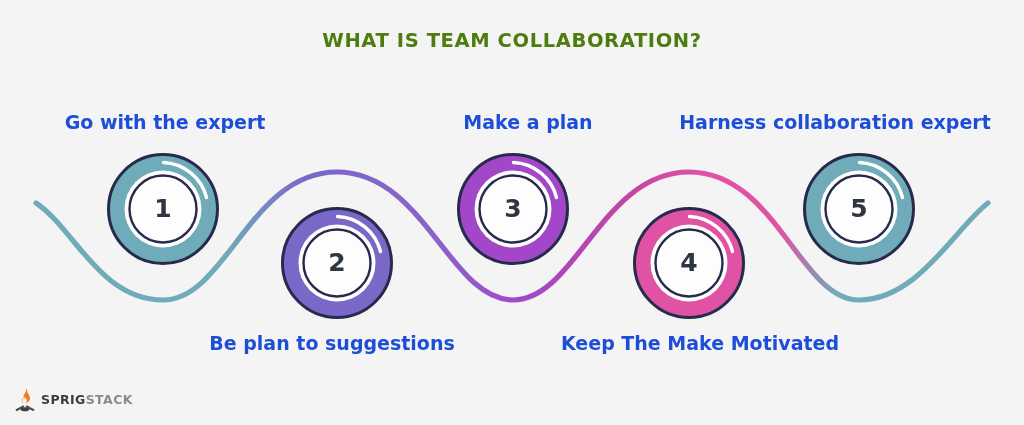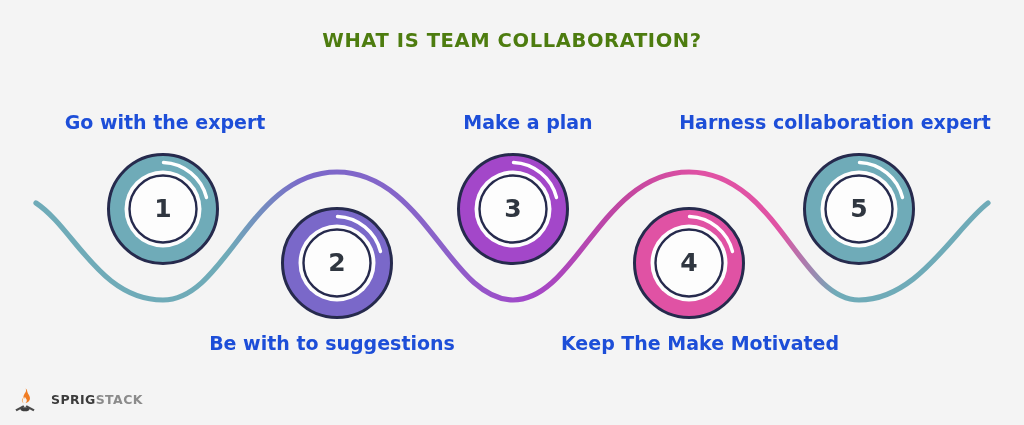--- a/index.html
+++ b/index.html
@@ -94,21 +94,21 @@
   }
 
   
   .logo {
     position: absolute;
     left: 14px;
     top: 388px;
     z-index: 4;
     display: flex;
     align-items: center;
-    gap: 15px;
+    gap: 5px;
   }
   .logo-mark {
     width: 22px;
     height: 24px;
     display: block;
   }
   .logo-text {
     font-size: 12.5px;
     font-weight: bold;
     letter-spacing: 0.4px;
@@ -192,21 +192,21 @@
           <circle cx="57" cy="57" r="38.5" fill="#fdfdfd"></circle>
           <circle cx="57" cy="57" r="33.5" fill="#fdfdfd" stroke="#262a4d" stroke-width="2.4"></circle>
           <path d="M 57.5 10.5 A 46.5 46.5 0 0 1 100.5 45.5" fill="none" stroke="#ffffff" stroke-width="3.4" stroke-linecap="round"></path>
         </svg>
         <div class="node-number">5</div>
       </div>
     </div>
 
   <div id="labels-root">
       <div class="node-label" style="left: 165px; top: 111px;">Go with the expert</div>
-      <div class="node-label" style="left: 332px; top: 332px;">Be with to suggestions</div>
+      <div class="node-label" style="left: 332px; top: 332px;">Be plan to suggestions</div>
       <div class="node-label" style="left: 516px; top: 111px; margin-left: 12px;">Make a plan</div>
       <div class="node-label" style="left: 700px; top: 332px;">Keep The Make Motivated</div>
       <div class="node-label" style="left: 835px; top: 111px;">Harness collaboration expert</div>
     </div>
 
   <div class="logo">
     <svg class="logo-mark" viewBox="0 0 22 24" xmlns="http://www.w3.org/2000/svg">
       <path d="M11.6 0.6 C 12.9 3.2 11.3 4.6 10.3 6.2
                C 9.3 7.8 9.1 9.6 10.1 10.9
                C 10.5 10.2 10.5 9.3 10.9 8.7

